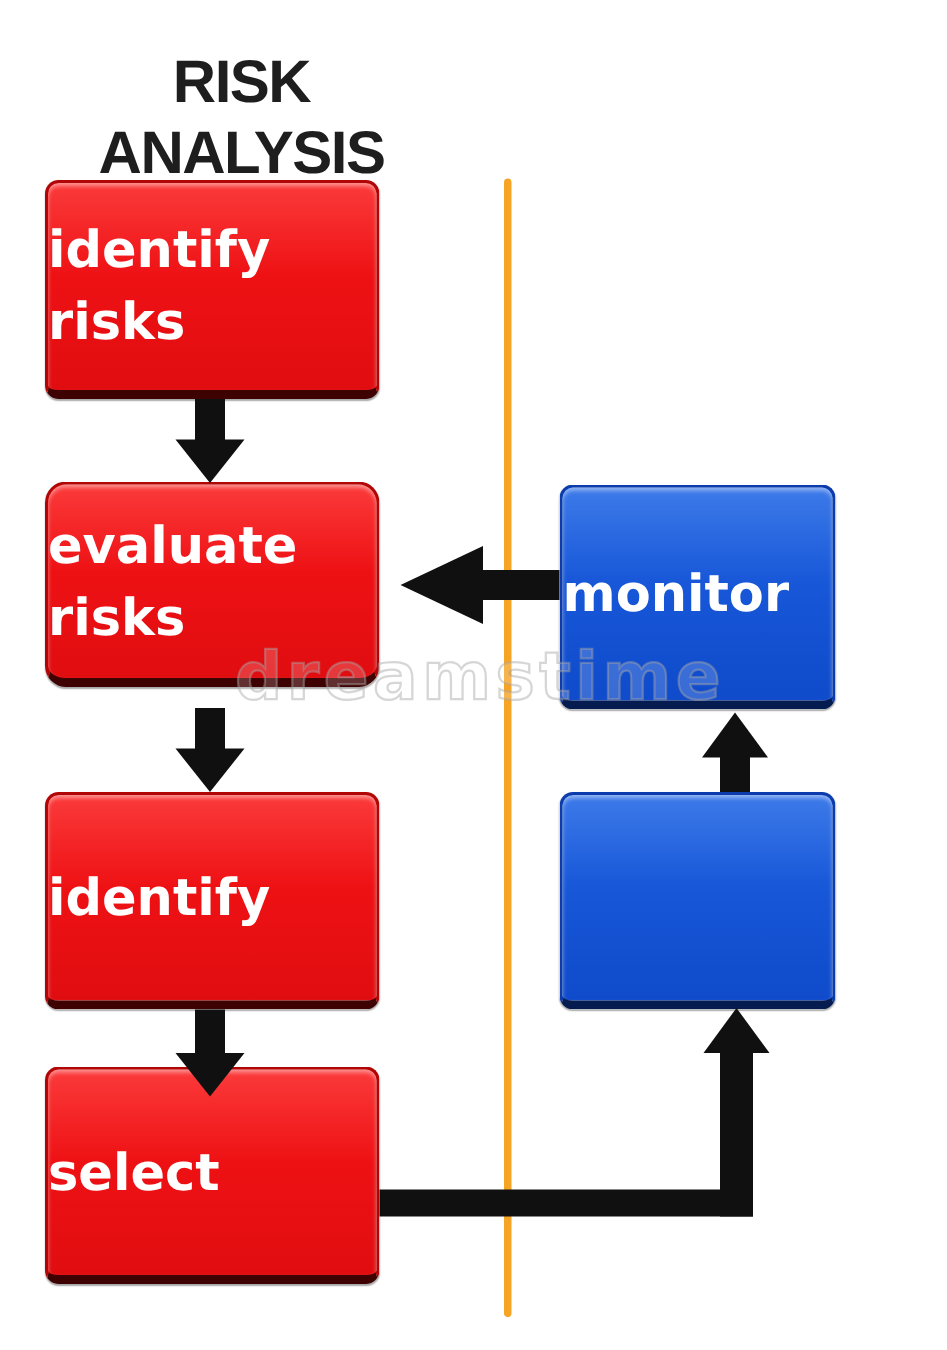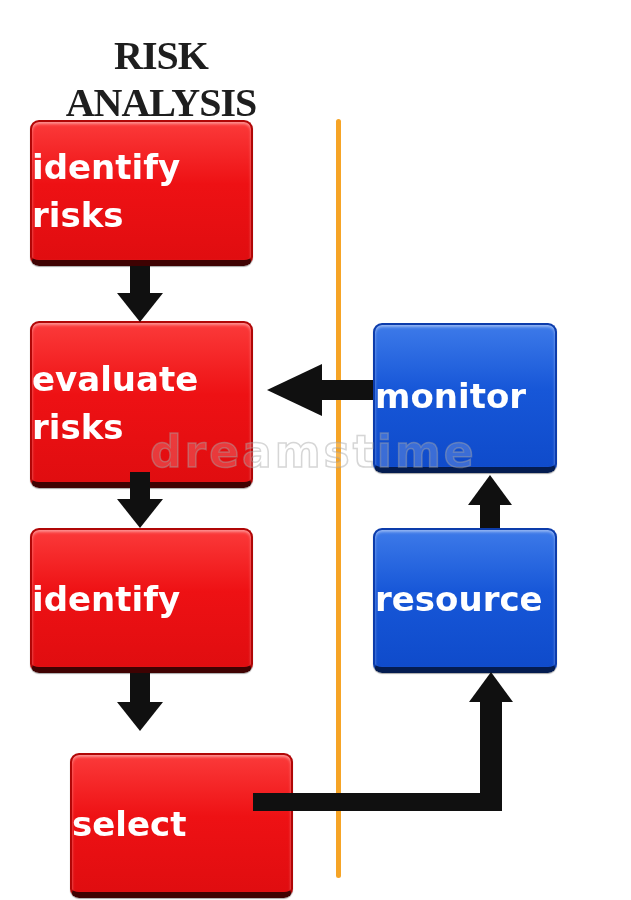--- a/index.html
+++ b/index.html
@@ -8,21 +8,21 @@
     width: 631px;
     height: 900px;
     background: var(--canvas-bg, #ffffff);
     overflow: hidden;
     font-family: "DejaVu Sans", sans-serif;
   }
 
   
   .heading {
     position: absolute;
-    font-family: Liberation Serif, serif;
+    font-family: Liberation Sans, sans-serif;
     font-weight: bold;
     color: var(--heading-text, #1e1e1e);
     font-size: 40px;
     letter-spacing: -1px;
     text-align: center;
     line-height: 47px;
   }
   #h-analysis { left: 18px; top: 32px; width: 286px; }
   #h-management { left: 340px; top: 10px; width: 292px; }
 
@@ -64,23 +64,23 @@
     width: 184px;
     background: linear-gradient(180deg,
       var(--box-blue-light, #3d7ae9) 0%,
       var(--box-blue, #1757d8) 45%,
       var(--box-blue-dark, #0f4bcb) 100%);
     border: 2px solid var(--box-blue-border, #0c3cab);
     border-bottom: 6px solid var(--box-blue-shadow, #041c50);
     box-shadow: inset 0 2px 3px rgba(255,255,255,0.45), 0 1px 1px rgba(0,0,0,0.35);
   }
   #b-identify-risks     { left: 30px;  top: 120px; height: 146px; }
-  #b-evaluate-risks     { left: 30px;  top: 321px; height: 167px; }
+  #b-evaluate-risks     { left: 30px;  top: 321px; height: 137px; border-radius: 14px; }
   #b-identify-responses { left: 30px;  top: 528px; height: 145px; }
-  #b-select-solution    { left: 30px;  top: 753px; height: 145px; margin-left: 40px; }
+  #b-select-solution    { left: 30px;  top: 711px; height: 145px; }
   #b-monitor-report     { left: 373px; top: 323px; height: 150px; }
   #b-plan-resource      { left: 373px; top: 528px; height: 145px; }
 
   
   .shaft { position: absolute; background: var(--arrow-black, #101010); }
   .tri { position: absolute; width: 0; height: 0; }
   .tri-down {
     border-left: 23px solid transparent;
     border-right: 23px solid transparent;
     border-top: 29px solid var(--arrow-black, #101010);
@@ -94,20 +94,21 @@
     border-top: 26px solid transparent;
     border-bottom: 26px solid transparent;
     border-right: 55px solid var(--arrow-black, #101010);
   }
 
   
   .watermark {
     position: absolute;
     left: 150px; top: 426px;
     width: 340px;
+    text-align: center;
     font-size: 44px;
     font-weight: bold;
     letter-spacing: 3px;
     color: rgba(255,255,255,0.18);
     -webkit-text-stroke: 1.5px rgba(165,165,165,0.45);
     pointer-events: none;
     z-index: 10;
   }
 </style>
 </head>
@@ -133,21 +134,20 @@
     <div>identify</div>
   </div>
   <div class="box red" id="b-select-solution">
     <div>select</div>
   </div>
 
   <div class="box blue" id="b-monitor-report">
     <div>monitor</div>
   </div>
   <div class="box blue" id="b-plan-resource">
-    <div>resource</div>
   </div>
 
   <div>
     <div class="shaft" style="left:130px; top:266px; width:20px; height:28px;"></div>
     <div class="tri tri-down" style="left:117px; top:293px;"></div>
   </div>
 
   <div>
     <div class="shaft" style="left:130px; top:472px; width:20px; height:28px;"></div>
     <div class="tri tri-down" style="left:117px; top:499px;"></div>

